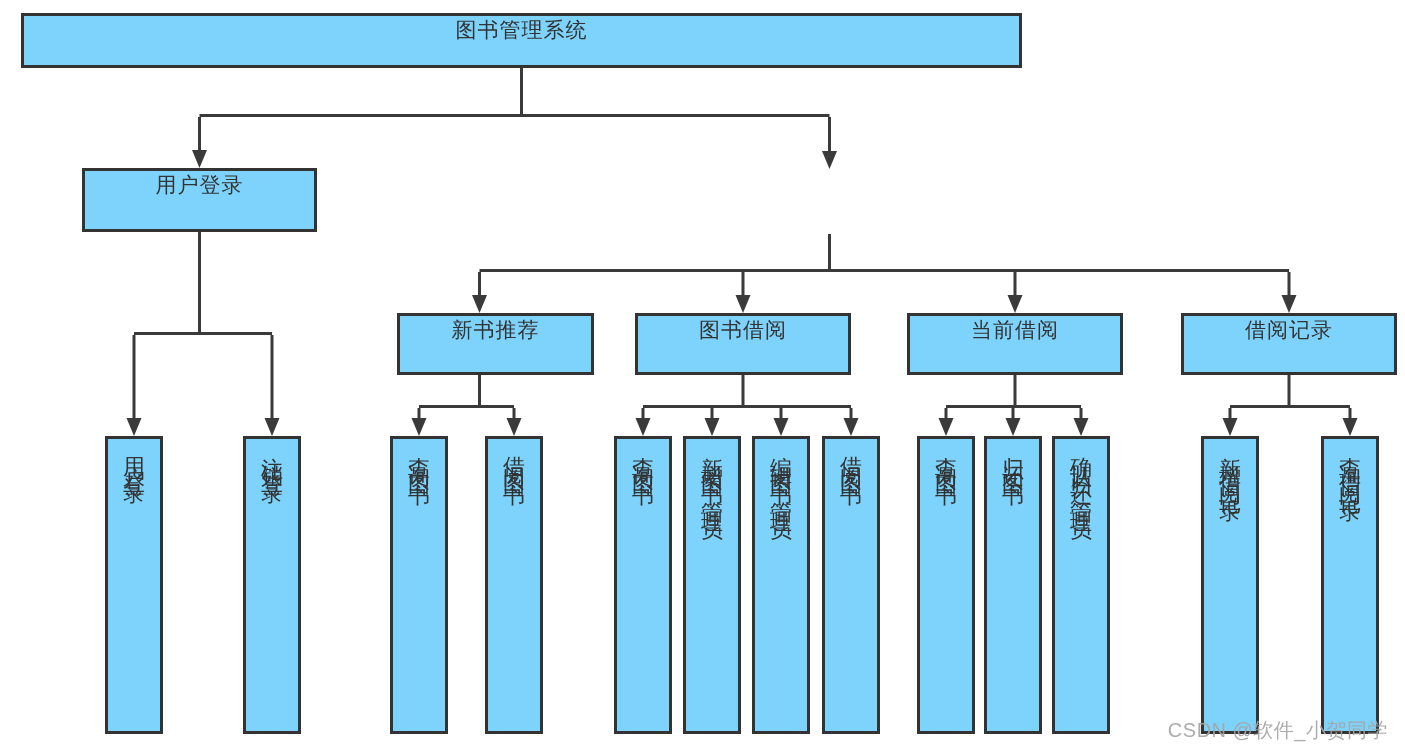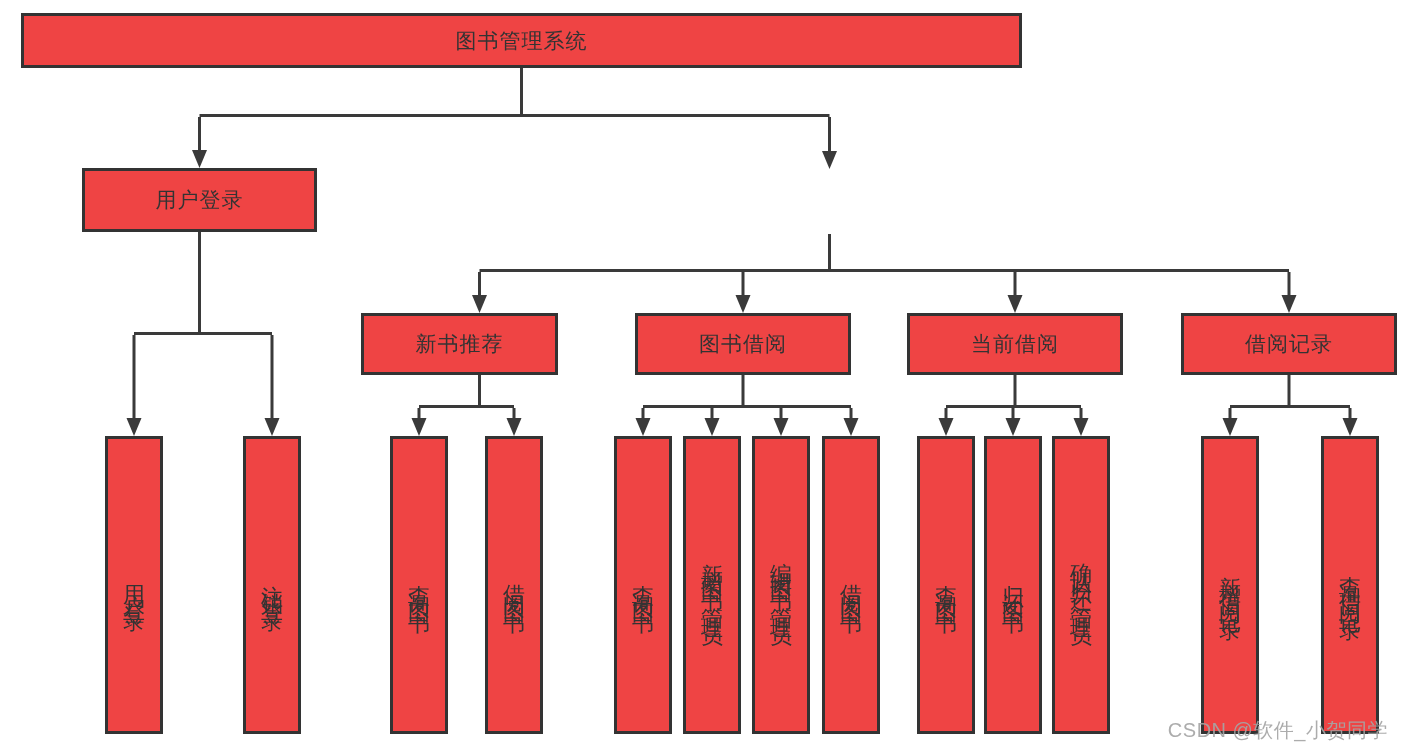--- a/index.html
+++ b/index.html
@@ -13,42 +13,42 @@
     color: #333333;
   }
   #connector-layer {
     position: absolute;
     left: 0; top: 0;
     width: 1405px; height: 747px;
     pointer-events: none;
   }
   .node {
     position: absolute;
-    background: #ef4444;
+    background: #7dd3fc;
     border: 3px solid #333333;
     box-sizing: border-box;
     display: flex;
-    align-items: center;
+    align-items: flex-start;
     justify-content: center;
     text-align: center;
   }
   .h-label { font-size: 21px; letter-spacing: 1px; white-space: nowrap; }
   .leaf { width: 58px; top: 436px; height: 298px; }
   .v-label {
     writing-mode: vertical-rl;
     font-size: 22px;
     letter-spacing: 9px;
     line-height: 1.1;
     white-space: nowrap;
   }
   
   .n-root            { left: 21px;   top: 13px;  width: 1001px; height: 55px; }
   .n-user-login      { left: 82px;   top: 168px; width: 235px;  height: 64px; }
   .n-book-mgmt       { left: 712px;  top: 169px; width: 235px;  height: 65px; }
-  .n-new-book-rec    { left: 361px;  top: 313px; width: 197px;  height: 62px; }
+  .n-new-book-rec    { left: 397px;  top: 313px; width: 197px;  height: 62px; }
   .n-book-borrow     { left: 635px;  top: 313px; width: 216px;  height: 62px; }
   .n-current-borrow  { left: 907px;  top: 313px; width: 216px;  height: 62px; }
   .n-borrow-record   { left: 1181px; top: 313px; width: 216px;  height: 62px; }
   .n-login           { left: 105px;  }
   .n-logout          { left: 243px;  }
   .n-rec-query       { left: 390px;  }
   .n-rec-borrow      { left: 485px;  }
   .n-bor-query       { left: 614px;  }
   .n-bor-add         { left: 683px;  }
   .n-bor-edit        { left: 752px;  }

